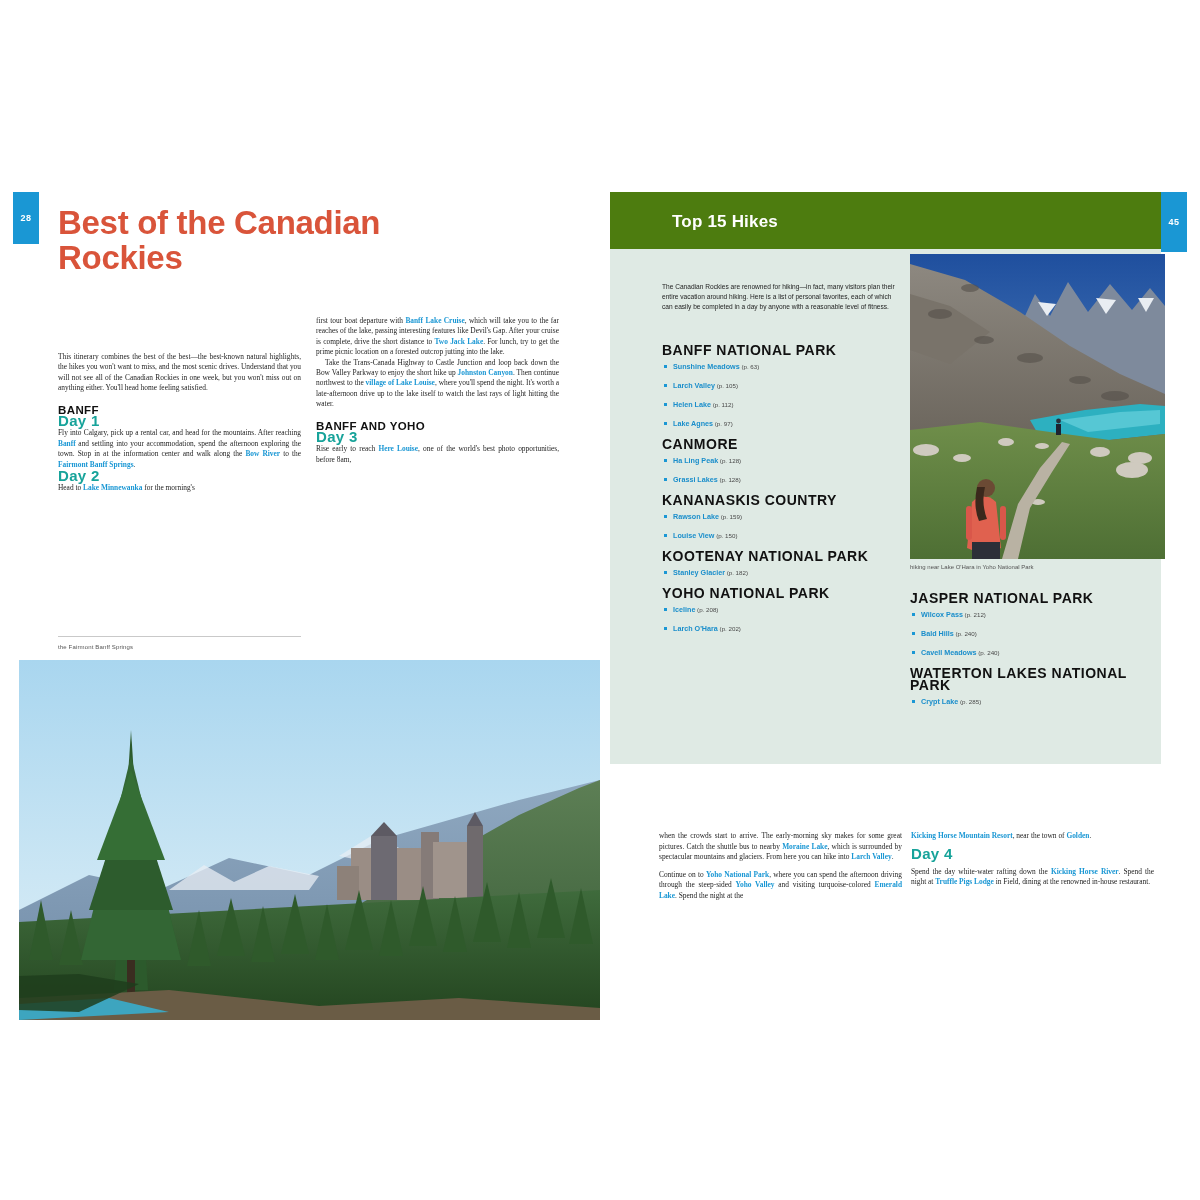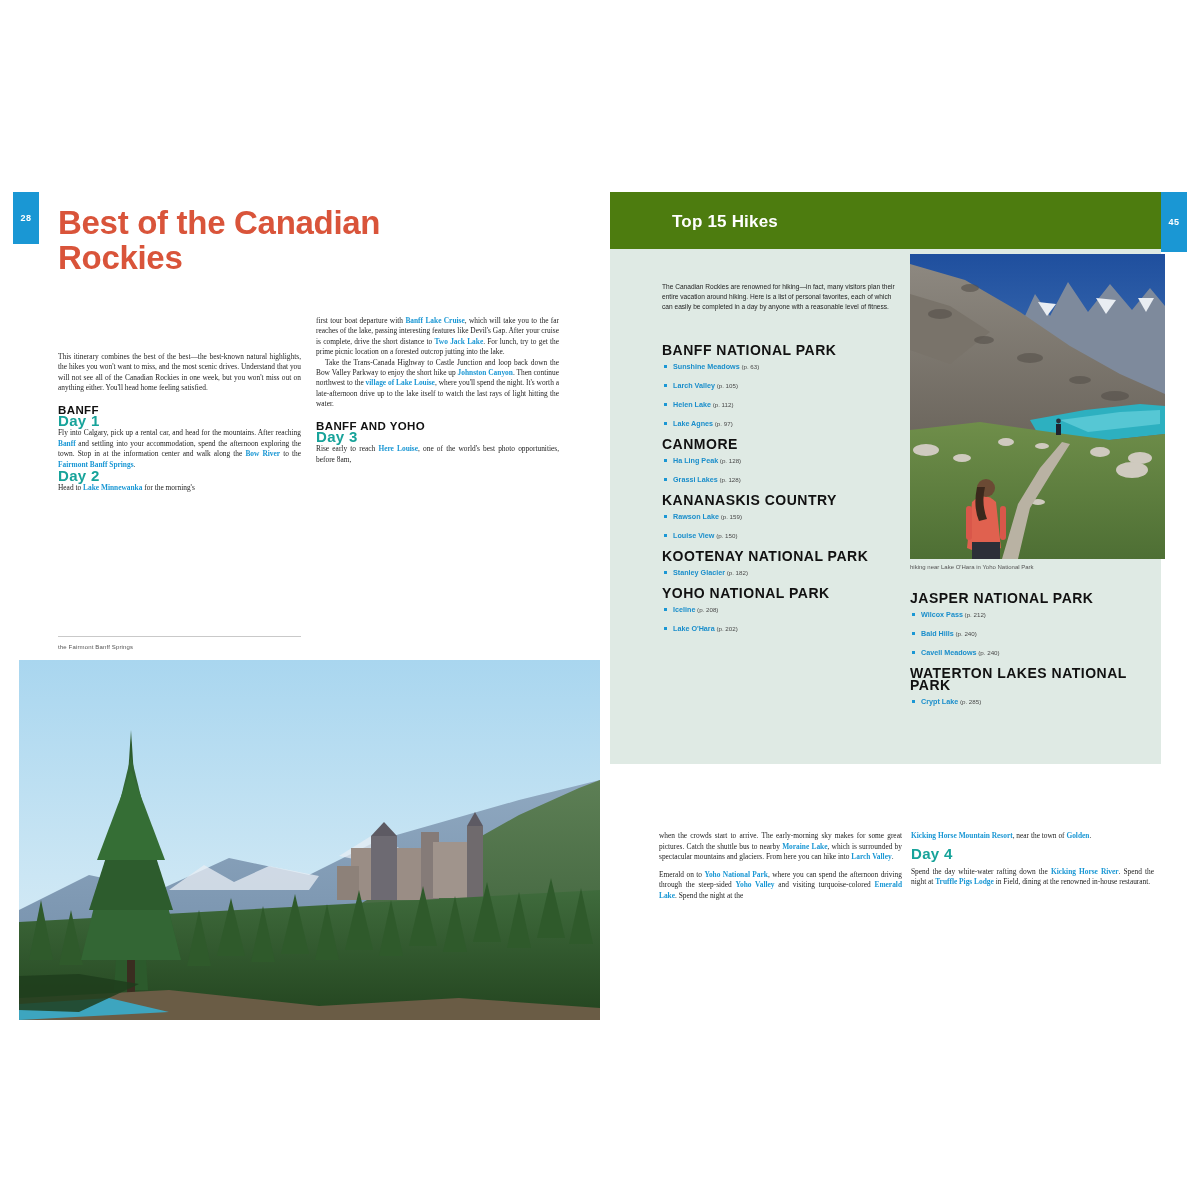--- a/index.html
+++ b/index.html
@@ -285,21 +285,21 @@
         <div class="parkgrp">
           <h5>KOOTENAY NATIONAL PARK</h5>
           <ul>
             <li><span class="hikename">Stanley Glacier</span><span class="pg"> (p. 182)</span></li>
           </ul>
         </div>
         <div class="parkgrp">
           <h5>YOHO NATIONAL PARK</h5>
           <ul>
             <li><span class="hikename">Iceline</span><span class="pg"> (p. 208)</span></li>
-            <li><span class="hikename">Lake O'Hara</span><span class="pg"> (p. 202)</span></li>
+            <li><span class="hikename">Larch O'Hara</span><span class="pg"> (p. 202)</span></li>
           </ul>
         </div>
       </div>
     <div class="hike-col colHikesR">
         <div class="parkgrp">
           <h5 style="margin-top: 0px;">JASPER NATIONAL PARK</h5>
           <ul>
             <li><span class="hikename">Wilcox Pass</span><span class="pg"> (p. 212)</span></li>
             <li><span class="hikename">Bald Hills</span><span class="pg"> (p. 240)</span></li>
             <li><span class="hikename">Cavell Meadows</span><span class="pg"> (p. 240)</span></li>
@@ -378,21 +378,21 @@
           <rect x="56" y="252" width="6" height="34" rx="3" fill="#d9574a"></rect>
           <rect x="90" y="252" width="6" height="34" rx="3" fill="#d9574a"></rect>
         </g>
       </svg>
     </div>
 
     <div class="cap-right">hiking near Lake O'Hara in Yoho National Park</div>
 
     <div class="rbody rcolA">
       <p><span>when the crowds start to arrive. The early-morning sky makes for some great pictures. Catch the shuttle bus to nearby </span><span class="lnk">Moraine Lake</span><span>, which is surrounded by spectacular mountains and glaciers. From here you can hike into </span><span class="lnk">Larch Valley</span><span>.</span></p>
-      <p class="ind"><span>Emerald on to </span><span class="lnk">Yoho National Park</span><span>, where you can spend the afternoon driving through the steep-sided </span><span class="lnk">Yoho Valley</span><span> and visiting turquoise-colored </span><span class="lnk">Emerald Lake</span><span>. Spend the night at the</span></p>
+      <p class="ind"><span>Continue on to </span><span class="lnk">Yoho National Park</span><span>, where you can spend the afternoon driving through the steep-sided </span><span class="lnk">Yoho Valley</span><span> and visiting turquoise-colored </span><span class="lnk">Emerald Lake</span><span>. Spend the night at the</span></p>
     </div>
 
     <div class="rbody rcolB">
       <p><span class="lnk">Kicking Horse Mountain Resort</span><span>, near the town of </span><span class="lnk">Golden</span><span>.</span></p>
       <h4 class="day">Day 4</h4>
       <p><span>Spend the day white-water rafting down the </span><span class="lnk">Kicking Horse River</span><span>. Spend the night at </span><span class="lnk">Truffle Pigs Lodge</span><span> in Field, dining at the renowned in-house restaurant.</span></p>
     </div>
 
   </div>
 </div>

